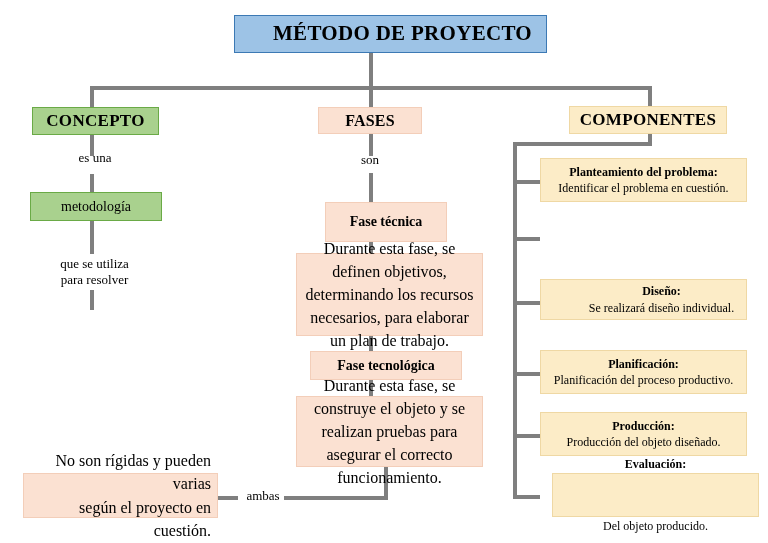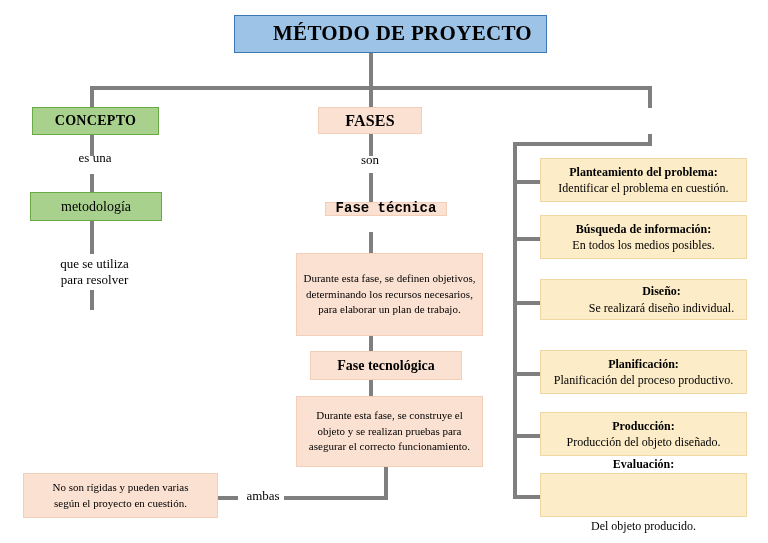--- a/index.html
+++ b/index.html
@@ -42,31 +42,31 @@
     font-size: 21px;
     letter-spacing: .3px;
     padding-left: 24px;
   }
 
   
   .n-green {
     background: #a9d18e;
     border: 1.2px solid #6aaa46;
   }
-  .n-green.head { font-weight: bold; font-size: 14px; letter-spacing: .3px; }
+  .n-green.head { font-weight: bold; font-size: 17px; letter-spacing: .3px; }
   .n-green.body { font-size: 14px; }
 
   
   .n-peach {
     background: #fbe1d2;
     border: 1px solid #f3ceb9;
   }
   .n-peach.head { font-weight: bold; font-size: 16px; letter-spacing: .2px; }
   .n-peach.sub-head { font-weight: bold; font-size: 14px; }
-  .n-peach.body { font-size: 11px; line-height: 1.45; padding: 4px 6px; }
+  .n-peach.body { font-size: 16px; line-height: 1.45; padding: 4px 6px; }
 
   
   .n-yellow {
     background: #fcecc7;
     border: 1px solid #efd8a4;
   }
   .n-yellow.head { font-weight: bold; font-size: 17px; letter-spacing: .3px; }
   .n-yellow.body { font-size: 12px; line-height: 1.35; }
   .n-yellow.body .ttl { font-weight: bold; }
 
@@ -151,69 +151,68 @@
 
 
   <div class="node n-peach head" style="left:318px; top:107px; width:104px; height:27px;">
     <span class="ttl">FASES</span>
   </div>
 
   <div class="edge-label" style="left:330px; top:152px; width:80px;">
     <span>son</span>
   </div>
 
-  <div class="node n-peach sub-head" style="left:325px; top:202px; width:122px; height:14px;font-family:Liberation Mono, monospace;">
+  <div class="node n-peach sub-head" style="left:325px; top:202px; width:122px; height:40px;">
     <span class="ttl">Fase técnica</span>
   </div>
 
   <div class="node n-peach body" style="left:296px; top:253px; width:187px; height:83px;">
     <span class="sub">Durante esta fase, se definen objetivos, determinando los recursos necesarios, para elaborar un plan de trabajo.</span>
   </div>
 
   <div class="node n-peach sub-head" style="left:310px; top:351px; width:152px; height:29px;">
     <span class="ttl">Fase tecnológica</span>
   </div>
 
   <div class="node n-peach body" style="left:296px; top:396px; width:187px; height:71px;">
     <span class="sub">Durante esta fase, se construye el objeto y se realizan pruebas para asegurar el correcto funcionamiento.</span>
   </div>
 
   <div class="edge-label" style="left:238px; top:488px; width:50px;">
     <span>ambas</span>
   </div>
 
-  <div class="node n-peach body" style="left:23px; top:473px; width:195px; height:45px;">
+  <div class="node n-peach body" style="left:23px; top:473px; width:195px; height:45px;text-align:right;">
     <span class="sub">No son rígidas y pueden varias</span>
     <span class="sub">según el proyecto en cuestión.</span>
   </div>
 
+  <div class="node n-yellow head" style="left:569px; top:106px; width:158px; height:28px;">
+    <span class="ttl">COMPONENTES</span>
+  </div>
 
   <div class="node n-yellow body" style="left:540px; top:158px; width:207px; height:44px;">
     <span class="ttl">Planteamiento del problema:</span>
     <span class="sub">Identificar el problema en cuestión.</span>
   </div>
 
-  <div class="node n-yellow body" style="left:540px; top:215px; width:207px; height:44px;">
-    <span class="ttl">Búsqueda de información:</span>
-    <span class="sub">En todos los medios posibles.</span>
-  </div>
 
   <div class="node n-yellow body" style="left:540px; top:279px; width:207px; height:41px;padding-left:36px;">
     <span class="ttl">Diseño:</span>
     <span class="sub">Se realizará diseño individual.</span>
   </div>
 
   <div class="node n-yellow body" style="left:540px; top:350px; width:207px; height:44px;">
     <span class="ttl">Planificación:</span>
     <span class="sub">Planificación del proceso productivo.</span>
   </div>
 
   <div class="node n-yellow body" style="left:540px; top:412px; width:207px; height:44px;">
     <span class="ttl">Producción:</span>
     <span class="sub">Producción del objeto diseñado.</span>
   </div>
 
-  <div class="node n-yellow body" style="left:540px; top:473px; width:207px; height:44px;gap:46px;">
+  <div class="node n-yellow body" style="left:552px; top:473px; width:207px; height:44px;gap:46px;">
     <span class="ttl">Evaluación:</span>
     <span class="sub">Del objeto producido.</span>
   </div>
 
 </div>
 
 </body></html>

